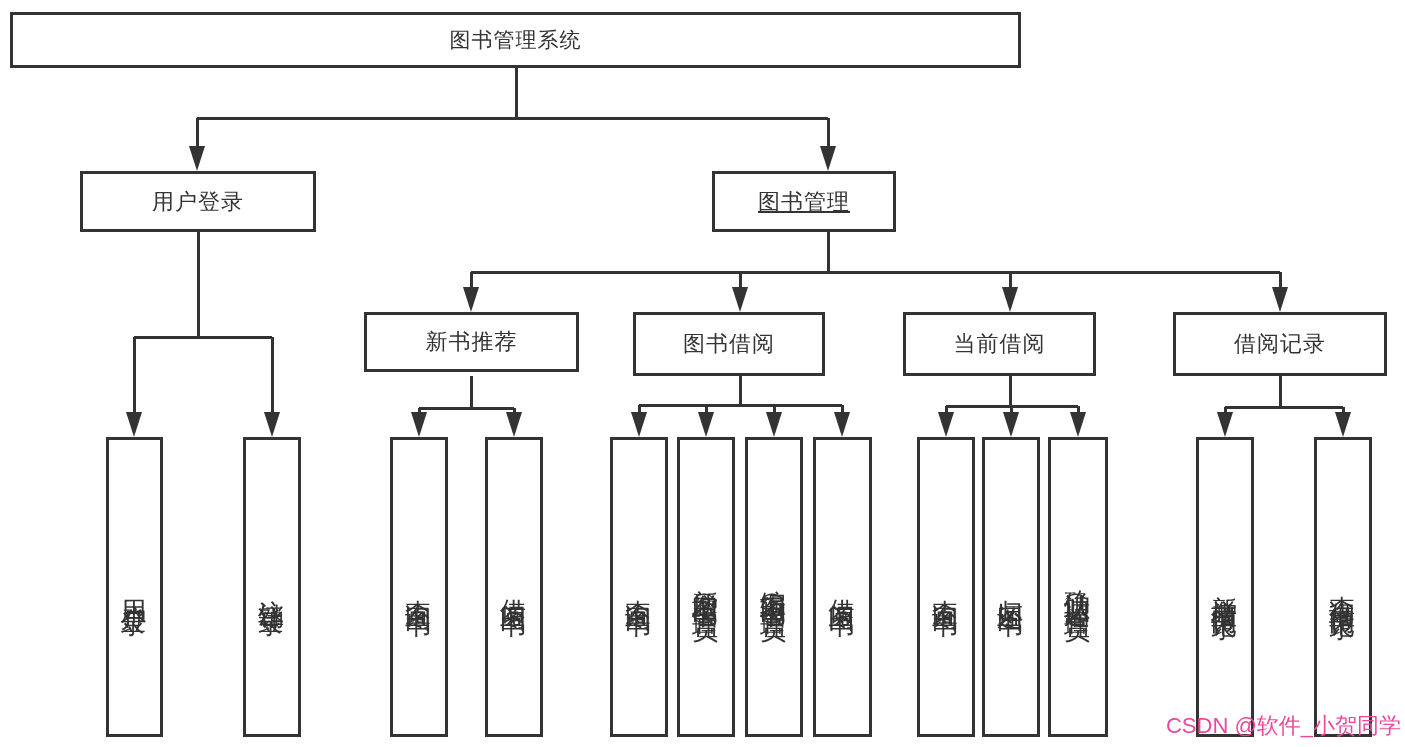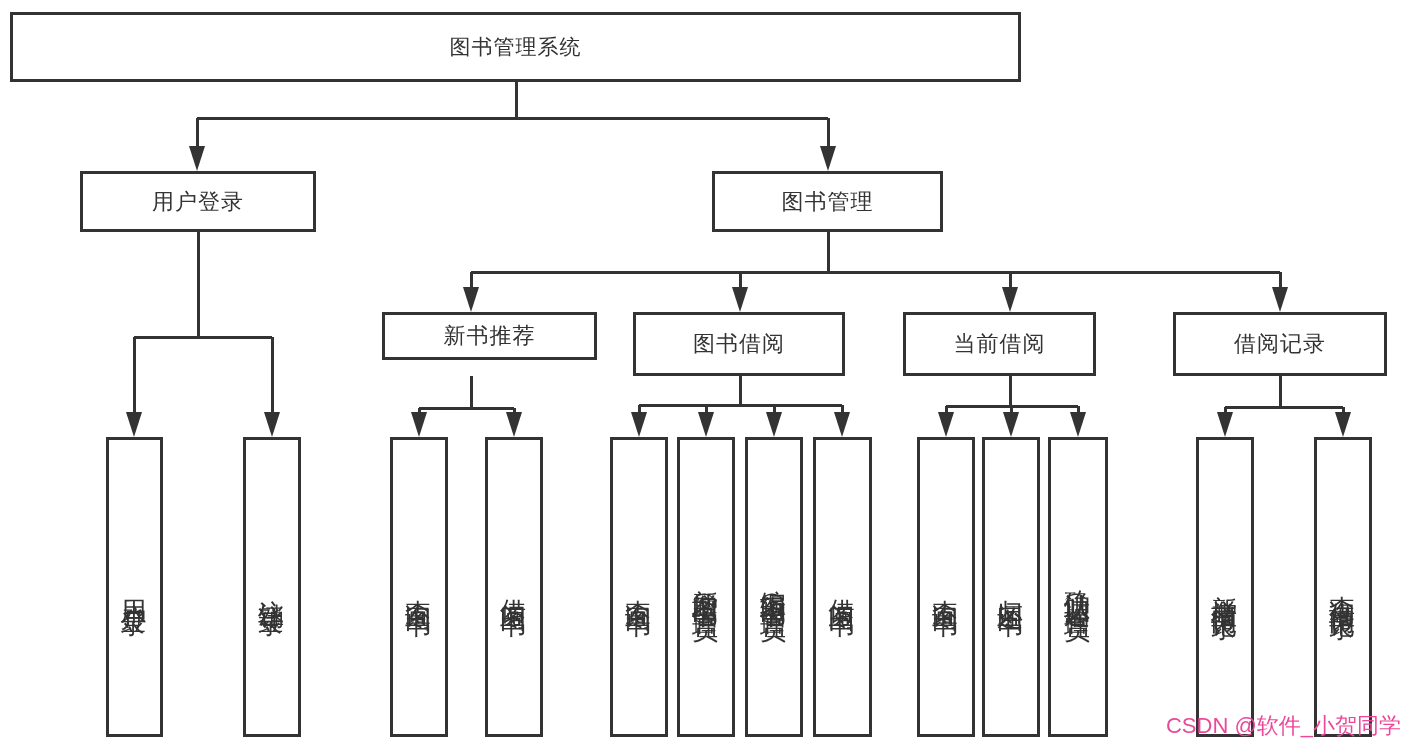--- a/index.html
+++ b/index.html
@@ -100,27 +100,27 @@
       <polygon points="766,412 782,412 774,437"></polygon>
       <polygon points="834,412 850,412 842,437"></polygon>
       <polygon points="938,412 954,412 946,437"></polygon>
       <polygon points="1003,412 1019,412 1011,437"></polygon>
       <polygon points="1070,412 1086,412 1078,437"></polygon>
       <polygon points="1217,412 1233,412 1225,437"></polygon>
       <polygon points="1335,412 1351,412 1343,437"></polygon>
     </g>
   </svg>
 
-  <div class="hbox root" style="left:10px; top:12px; width:1011px; height:70px;">图书管理系统</div>
+  <div class="hbox root" style="left:10px; top:12px; width:1011px; height:56px;">图书管理系统</div>
 
   <div class="hbox" style="left:80px; top:171px; width:236px; height:61px;">用户登录</div>
-  <div class="hbox" style="left:712px; top:171px; width:231px; height:61px;">图书管理</div>
+  <div class="hbox" style="left:712px; top:171px; width:184px; height:61px;text-decoration:underline;">图书管理</div>
 
-  <div class="hbox" style="left:364px; top:312px; width:215px; height:48px;margin-left:18px;">新书推荐</div>
-  <div class="hbox" style="left:633px; top:312px; width:212px; height:64px;">图书借阅</div>
+  <div class="hbox" style="left:364px; top:312px; width:215px; height:60px;">新书推荐</div>
+  <div class="hbox" style="left:633px; top:312px; width:192px; height:64px;">图书借阅</div>
   <div class="hbox" style="left:903px; top:312px; width:193px; height:64px;">当前借阅</div>
   <div class="hbox" style="left:1173px; top:312px; width:214px; height:64px;text-align:center;">借阅记录</div>
 
   <div class="leaf" style="left:106px; width:57px;">
     <span>用户登录</span>
   </div>
   <div class="leaf" style="left:243px; width:58px;">
     <span>注销登录</span>
   </div>
 

